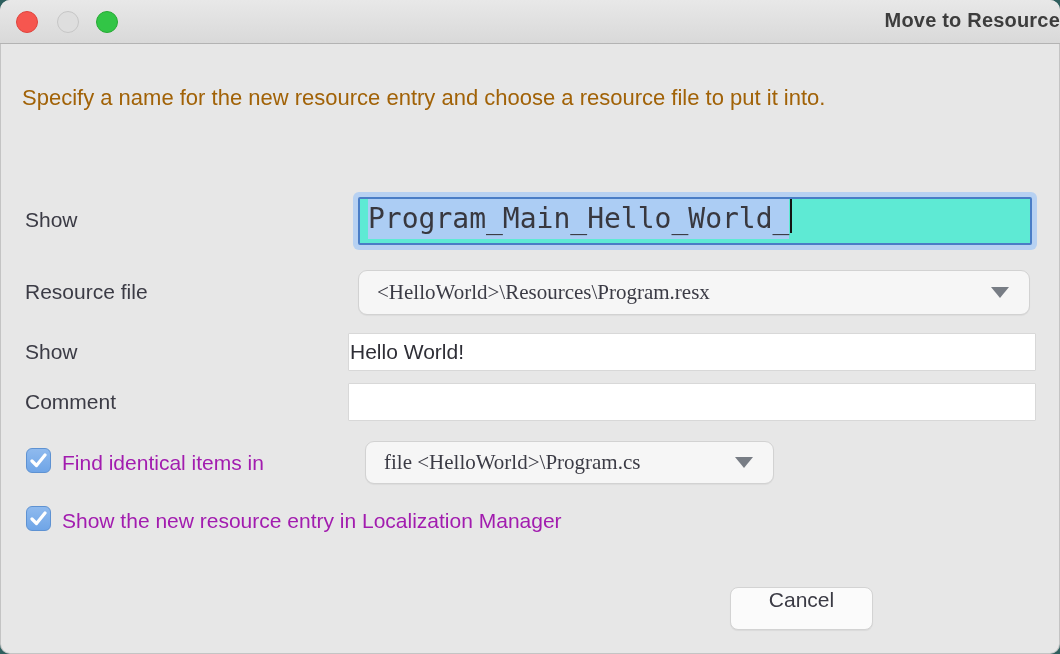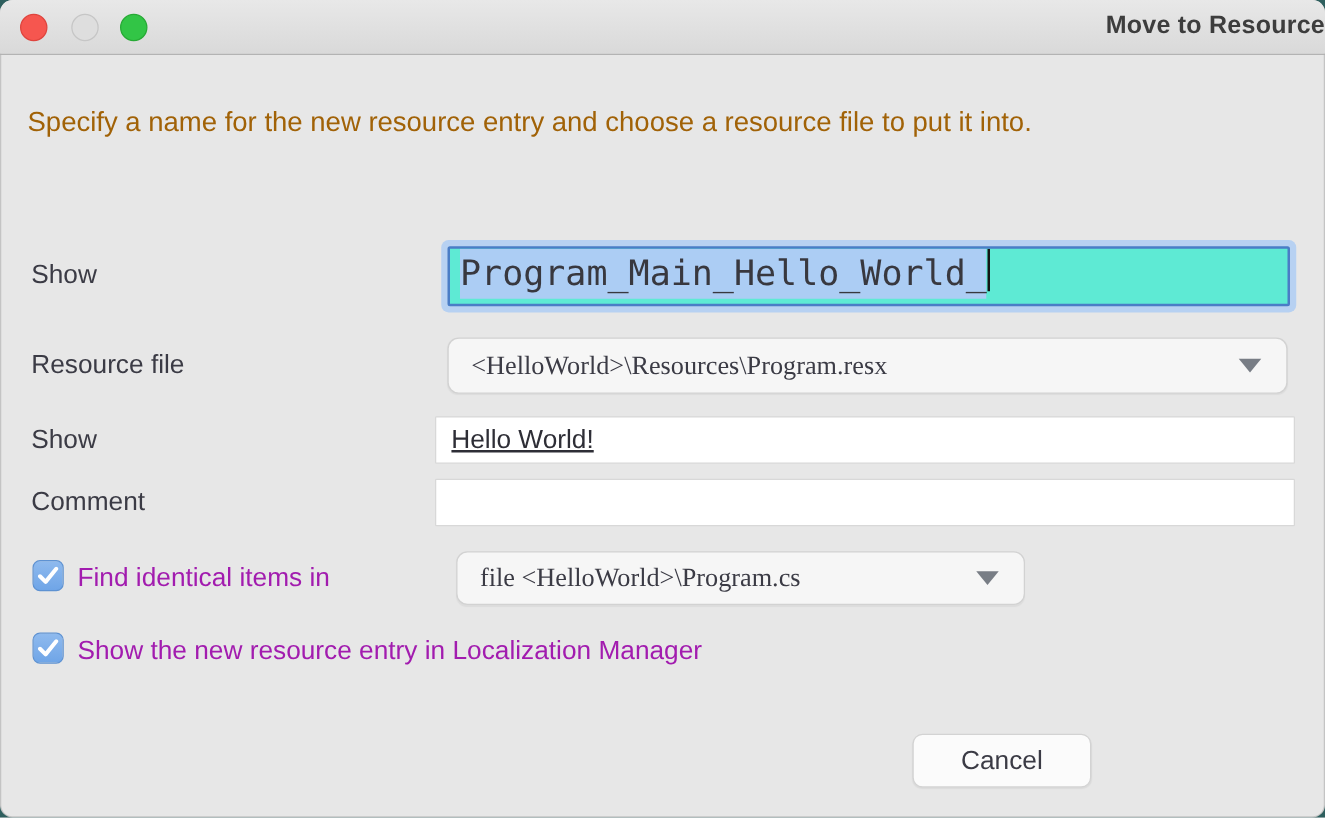--- a/index.html
+++ b/index.html
@@ -61,45 +61,45 @@
     display:flex;align-items:center;
     font-size:21px;color:#3b3b45;
   }
   .combo .combo-text{padding-left:18px;white-space:nowrap;overflow:hidden;flex:1;font-family:Liberation Serif, serif;}
   .combo .arrow{
     width:0;height:0;margin-right:20px;
     border-left:9px solid transparent;border-right:9px solid transparent;
     border-top:11px solid #787d85;
   }
   .combo-resource{left:358px;top:270px;width:672px;height:45px;}
-  .combo-scope{left:365px;top:441px;width:455px;height:43px;justify-content:space-between;}
+  .combo-scope{left:365px;top:441px;width:409px;height:43px;justify-content:space-between;}
   
   .plain-input{
     position:absolute;left:348px;width:688px;height:38px;box-sizing:border-box;
     background:#ffffff;border:1px solid #d8d8d8;border-radius:1px;
     font-family:"Liberation Sans","DejaVu Sans",sans-serif;
-    font-size:21px;color:#2e2e36;padding:0 12px;outline:none;text-decoration:underline;
+    font-size:21px;color:#2e2e36;padding:0 1px;outline:none;
   }
   .input-value{top:333px;}
   .input-comment{top:383px;}
   
   .checkbox{
     position:absolute;left:26px;width:25px;height:25px;box-sizing:border-box;
     background:linear-gradient(#8fbaee,#6fa5e7);
     border:1px solid #5e92d2;border-radius:6px;
     display:flex;align-items:center;justify-content:center;
   }
   .checkbox svg{display:block;}
   .check-label{
     position:absolute;font-size:21px;color:#a21caf;
   }
   
   .btn{
     position:absolute;box-sizing:border-box;border-radius:8px;
-    display:flex;align-items:center;justify-content:center;
+    display:flex;justify-content:center;
     font-size:21px;color:#3b3b45;cursor:default;
   }
   .btn-cancel{
     left:730px;top:587px;width:143px;height:43px;
     background:#fbfbfb;border:1px solid #d3d3d3;
     box-shadow:0 1px 1px rgba(0,0,0,0.06);
   }
   .btn-next{
     left:887px;top:586px;width:143px;height:45px;
     background:#a6c8f6;border:2px solid #5287de;color:#33333b;

